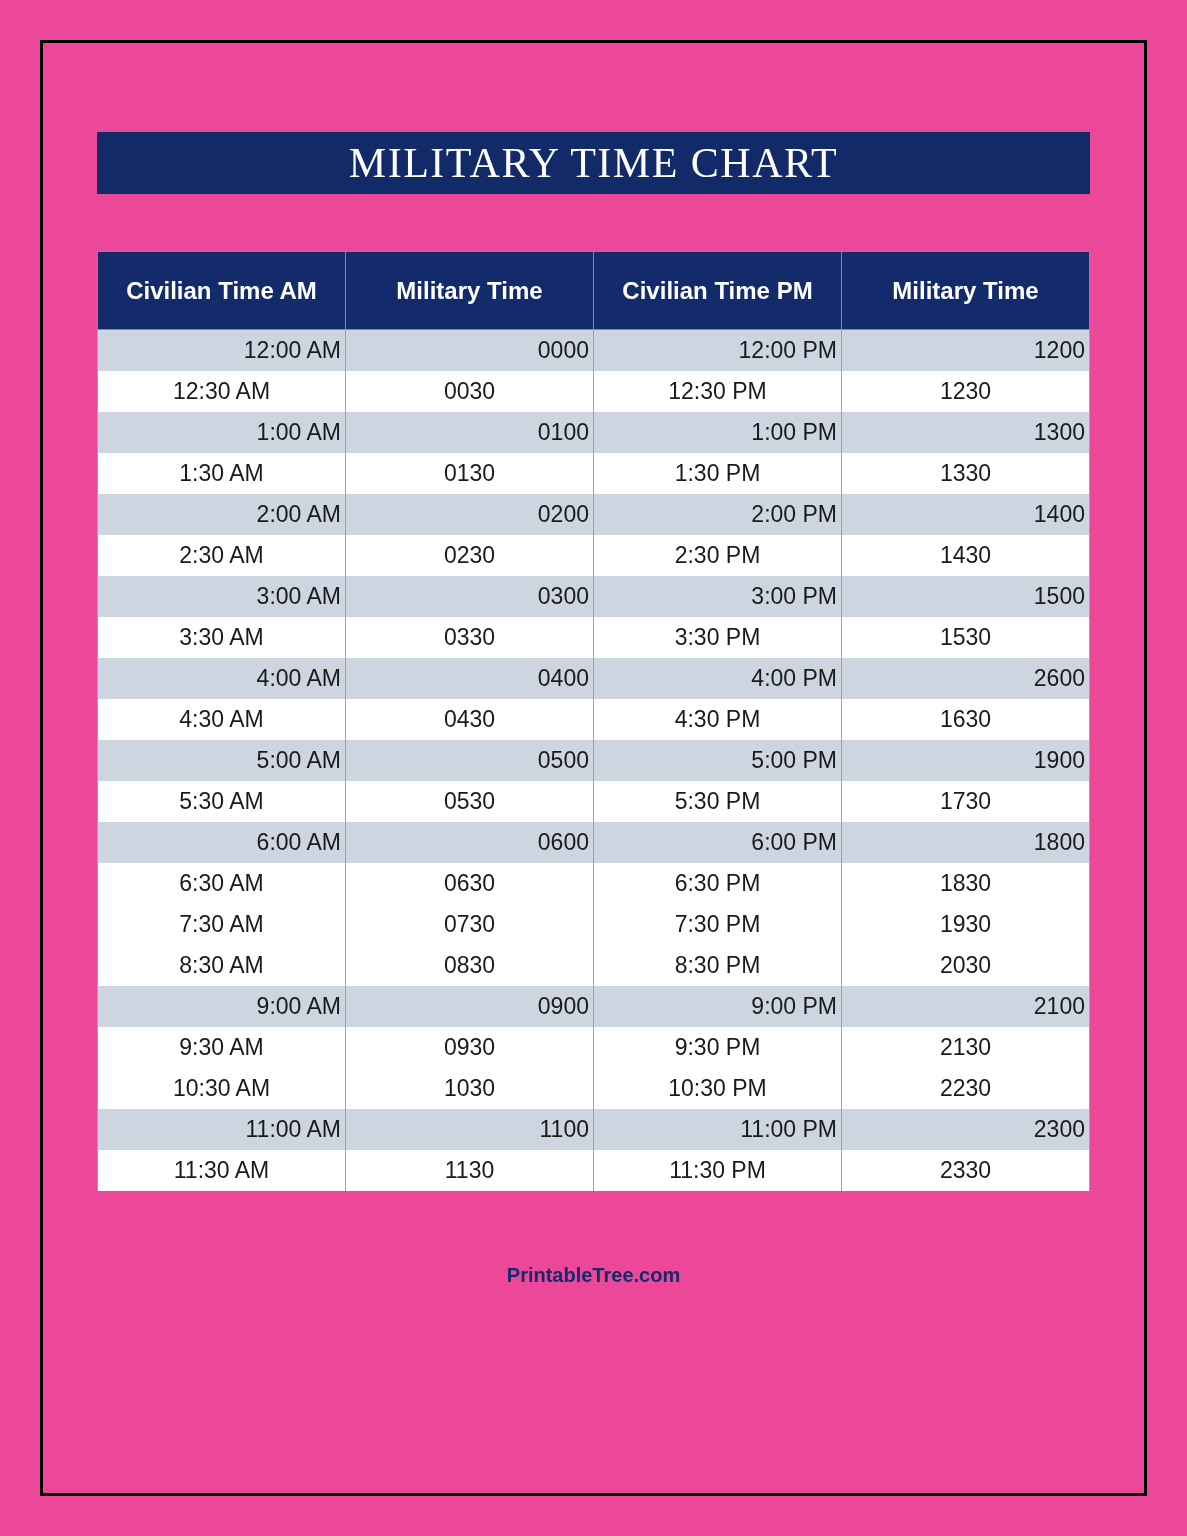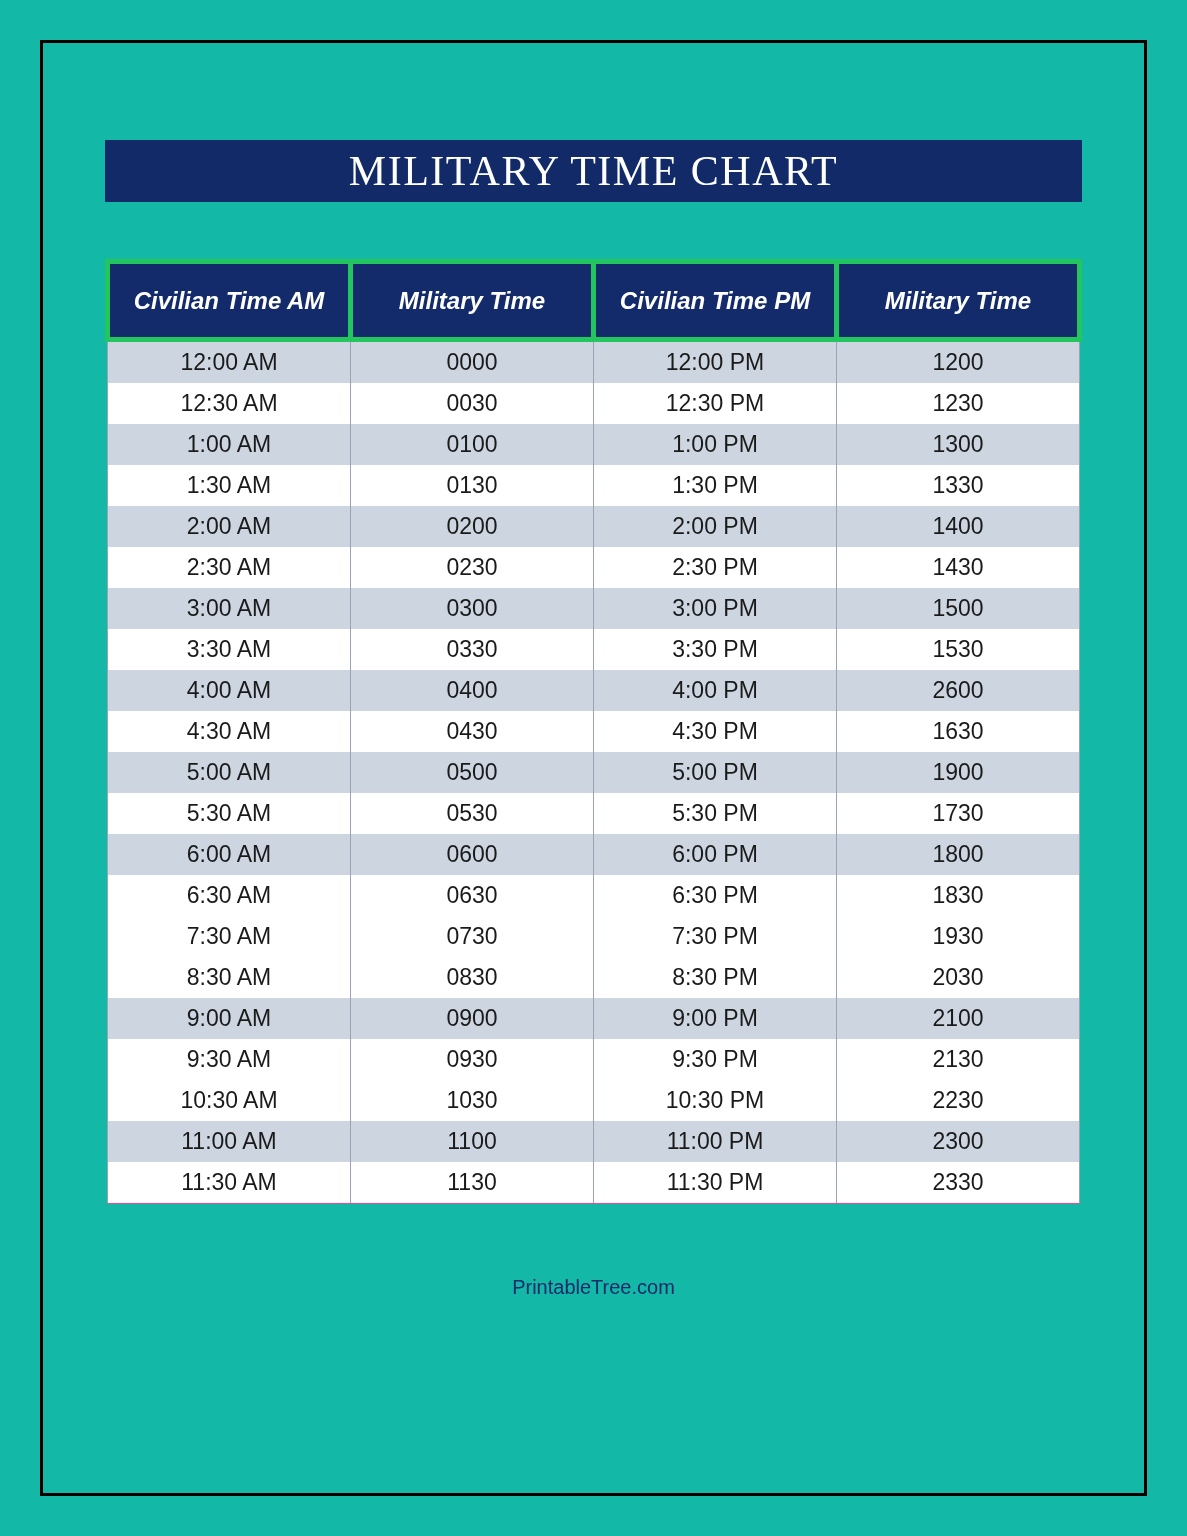--- a/index.html
+++ b/index.html
@@ -9,23 +9,23 @@
   body {
     width: 1187px;
     height: 1536px;
     background: #ffffff;
     font-family: "Liberation Sans", sans-serif;
   }
   .page {
     position: relative;
     width: 1187px;
     height: 1536px;
-    background: #14b8a6;
-    box-sizing: border-box;
-    padding: 40px;
+    background: #ec4899;
+    box-sizing: border-box;
+    padding: 32px;
   }
   .page-border {
     position: absolute;
     left: 40px;
     top: 40px;
     right: 40px;
     bottom: 40px;
     border: 3px solid #000000;
     box-sizing: border-box;
   }
@@ -57,53 +57,53 @@
     border-collapse: collapse;
     table-layout: fixed;
   }
   table.chart th {
     background: #132b6b;
     color: #ffffff;
     font-size: 24px;
     font-weight: bold;
     padding: 12px 4px;
     line-height: 1.25;
-    border: 5px solid #22c55e;
+    border: 1px solid #22c55e;
     text-align: center;
     height: 78px;
     box-sizing: border-box;
-    font-style: italic;
   }
   table.chart td {
     font-size: 23px;
     color: #1a1a1a;
     text-align: center;
     padding: 7px 4px;
     border-left: 1px solid #9aa3b5;
     border-right: 1px solid #9aa3b5;
     border-top: none;
     border-bottom: none;
     height: 40px;
     box-sizing: border-box;
   }
   table.chart tr.shaded td {
     background: #ccd5e0;
+    text-align: right;
   }
   table.chart tr.plain td {
     background: #ffffff;
   }
   table.chart tbody tr:last-child td {
     border-bottom: 1px solid #ec4899;
     margin-top: 20px;
   }
   .footer {
     margin-top: 72px;
     text-align: center;
     font-size: 20px;
-    font-weight: normal;
+    font-weight: bold;
     color: #132b6b;
   }
 </style>
 </head>
 <body>
 
 <div class="page">
   <div class="page-border"></div>
   <div class="content">
 

